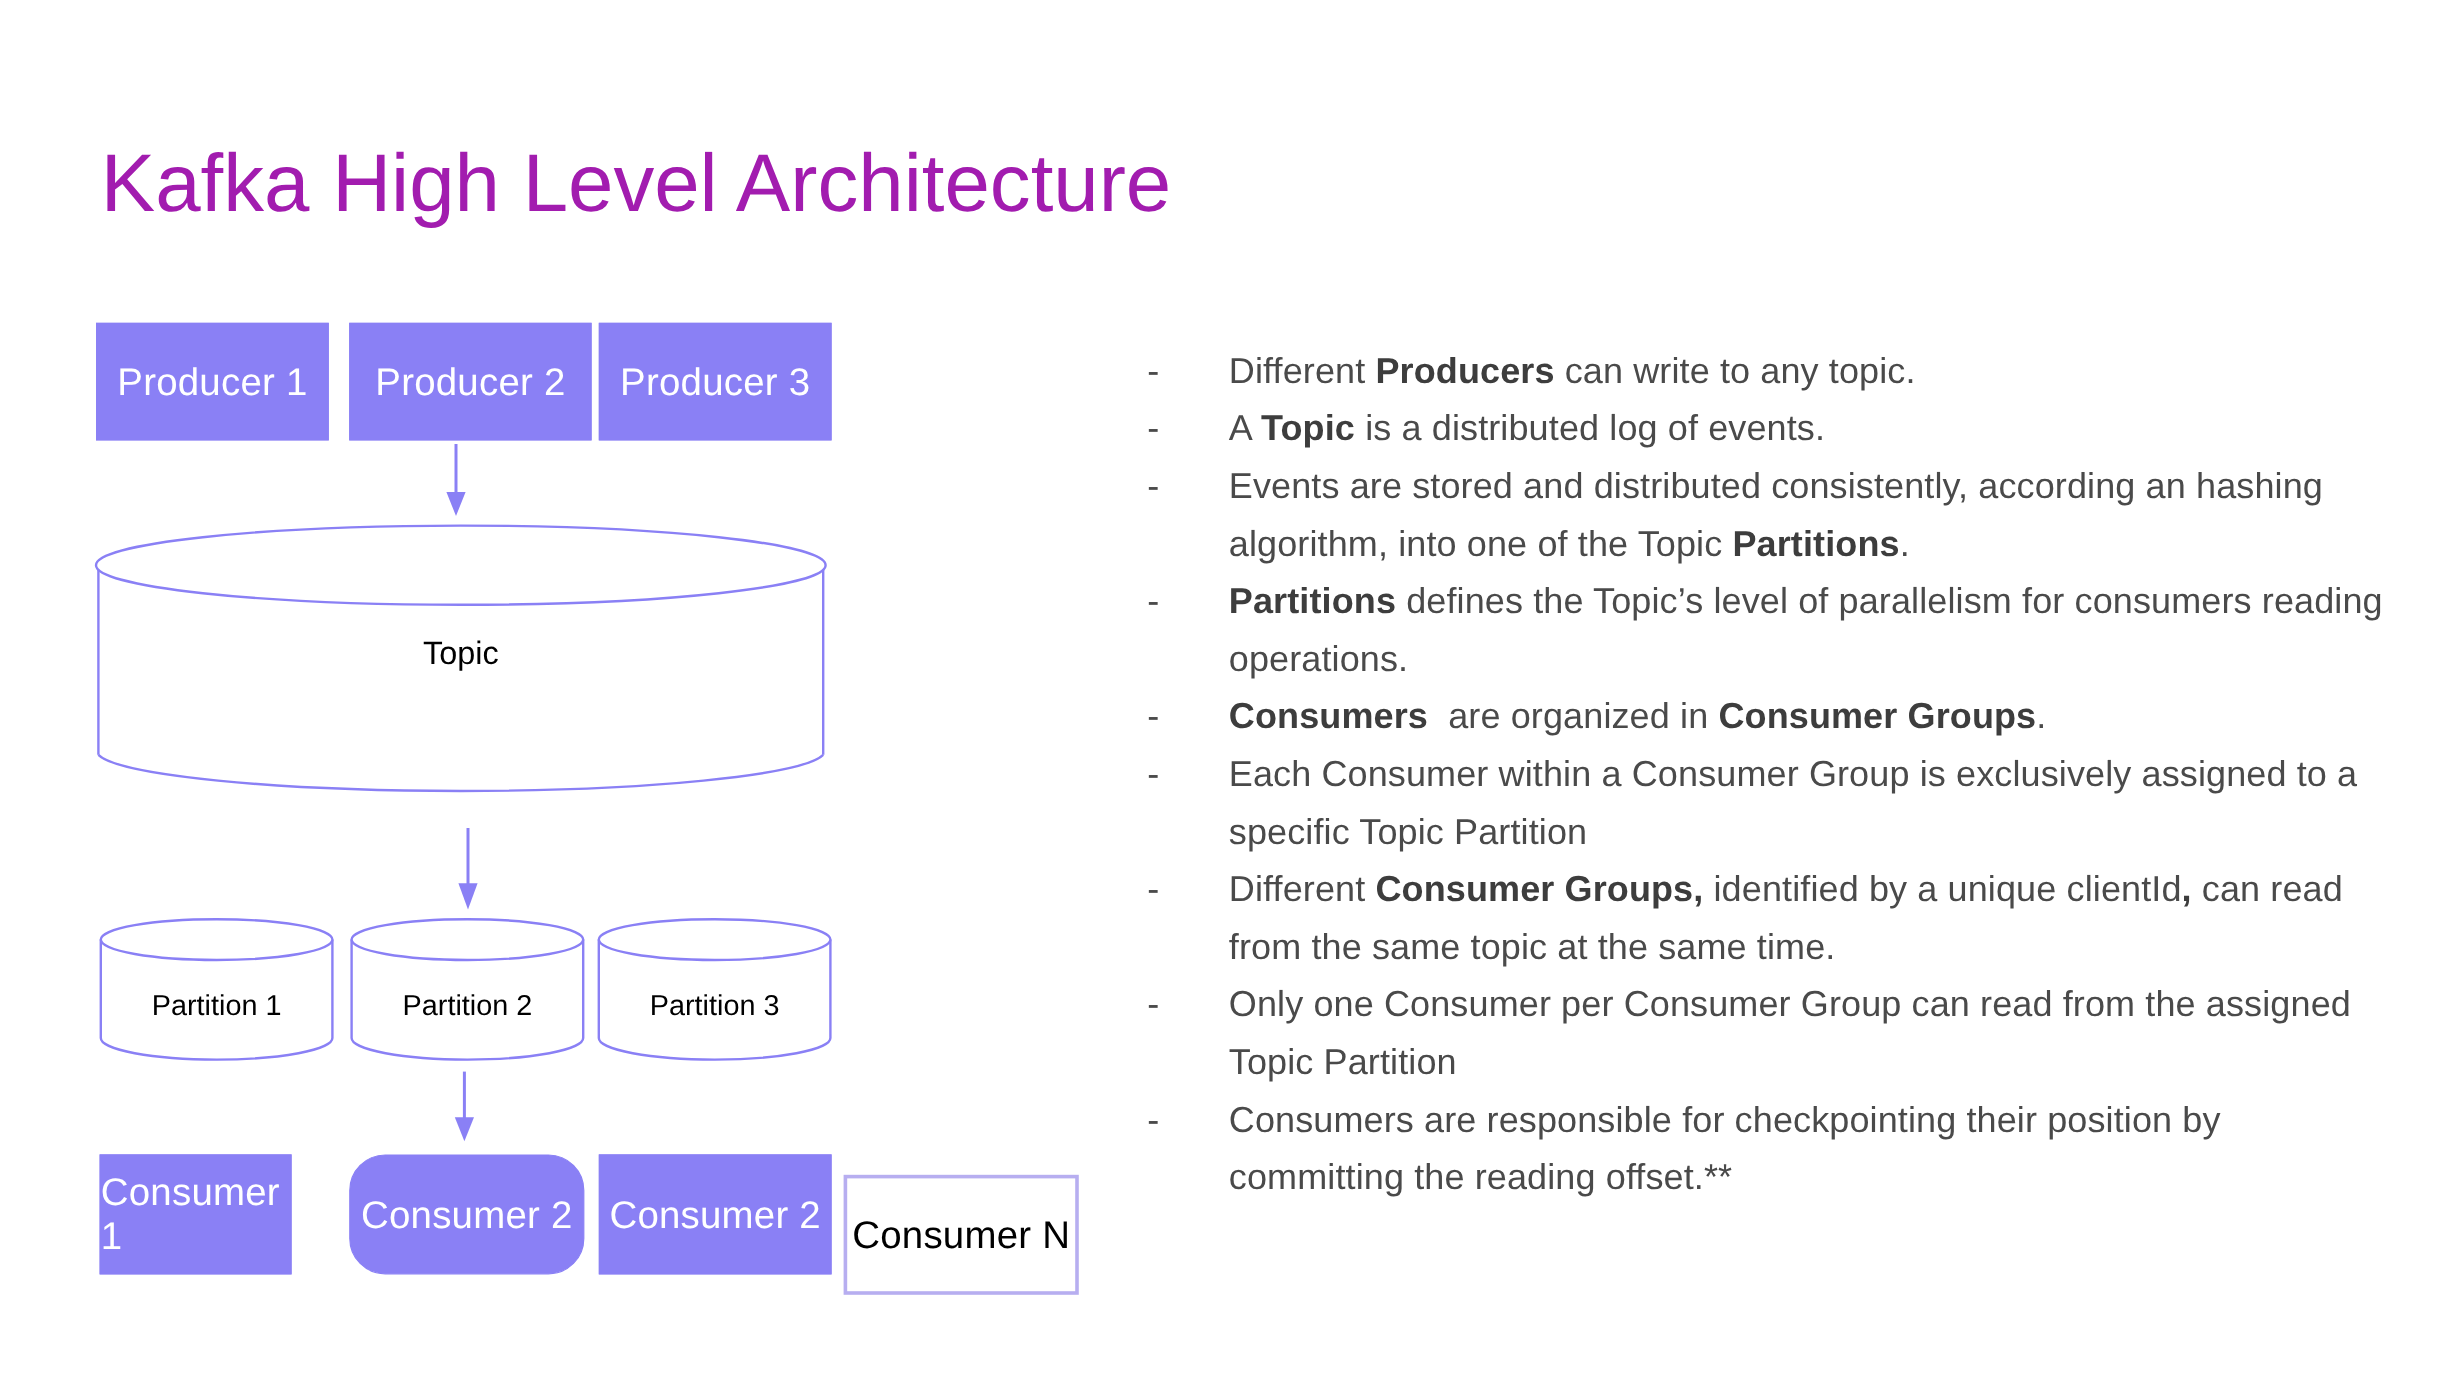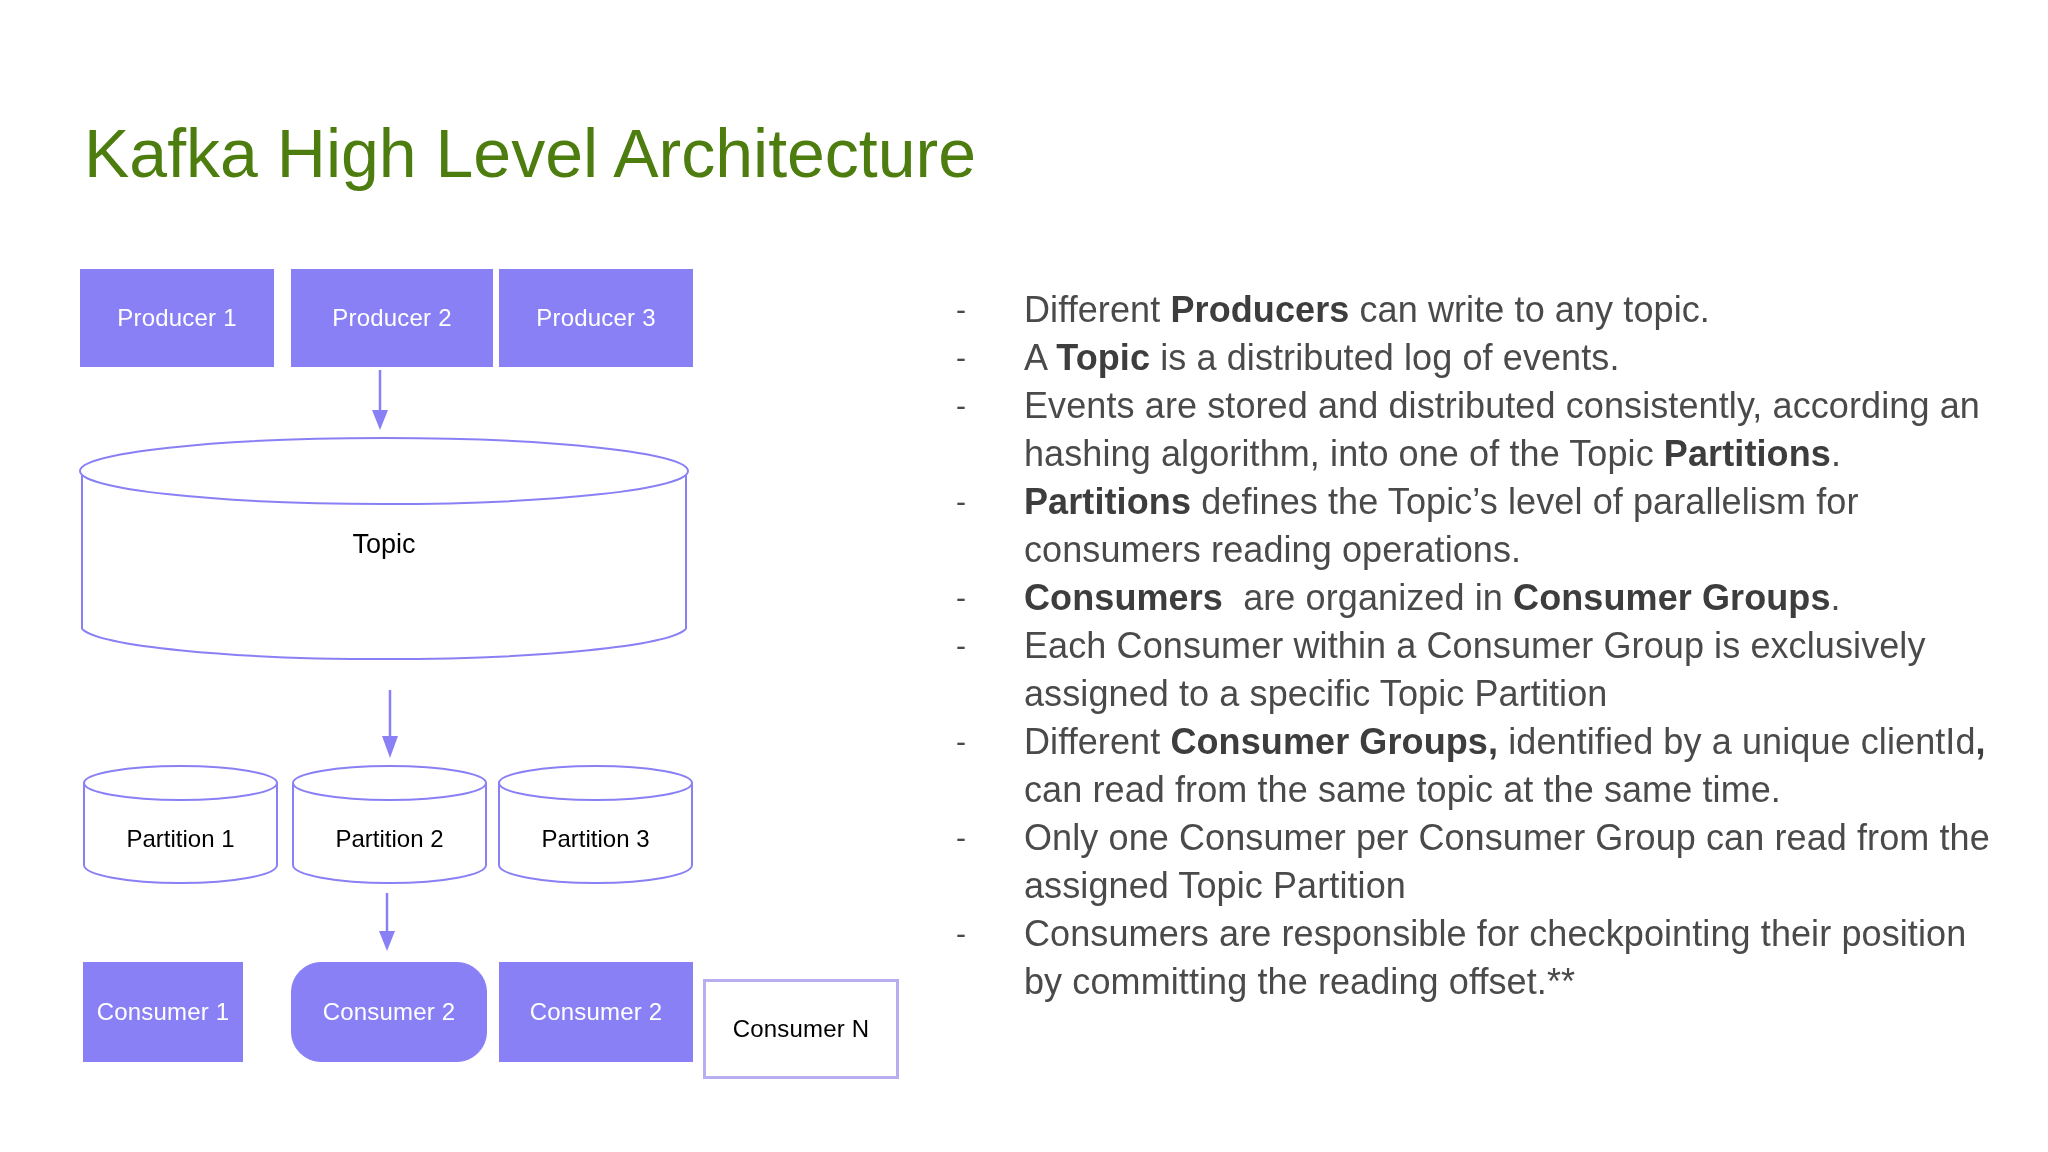--- a/index.html
+++ b/index.html
@@ -16,42 +16,42 @@
     -webkit-font-smoothing: antialiased;
   }
 
   
   #slide-title {
     position: absolute;
     left: 84px;
     top: 118px;
     font-size: 68px;
     line-height: 1.05;
-    color: #4d7c0f;
+    color: #a21caf;
     font-weight: 400;
     letter-spacing: 0px;
     white-space: nowrap;
   }
 
   
   #diagram {
     position: absolute;
     left: 0;
     top: 0;
     width: 940px;
     height: 1152px;
   }
 
   .node-box {
     position: absolute;
     box-sizing: border-box;
     display: flex;
     align-items: center;
     justify-content: center;
-    font-size: 24px;
+    font-size: 32px;
     letter-spacing: .2px;
   }
   .node-box.filled {
     background: #8A80F5;
     color: #ffffff;
     border: 1px solid #8A80F5;
   }
   .node-box.outlined {
     background: #ffffff;
     color: #000000;
@@ -115,21 +115,21 @@
   }
   .bullet-dash {
     flex: 0 0 68px;
     color: #4a4a4a;
     font-size: 30px;
     line-height: 48px;
   }
   .bullet-text {
     flex: 1 1 auto;
     color: #4a4a4a;
-    font-size: 36px;
+    font-size: 30px;
     line-height: 48px;
     letter-spacing: .1px;
   }
   .bullet-text b { font-weight: 700; color: #3d3d3d; }
 </style>
 </head>
 <body>
 
 <div id="slide-title">Kafka High Level Architecture</div>
 

